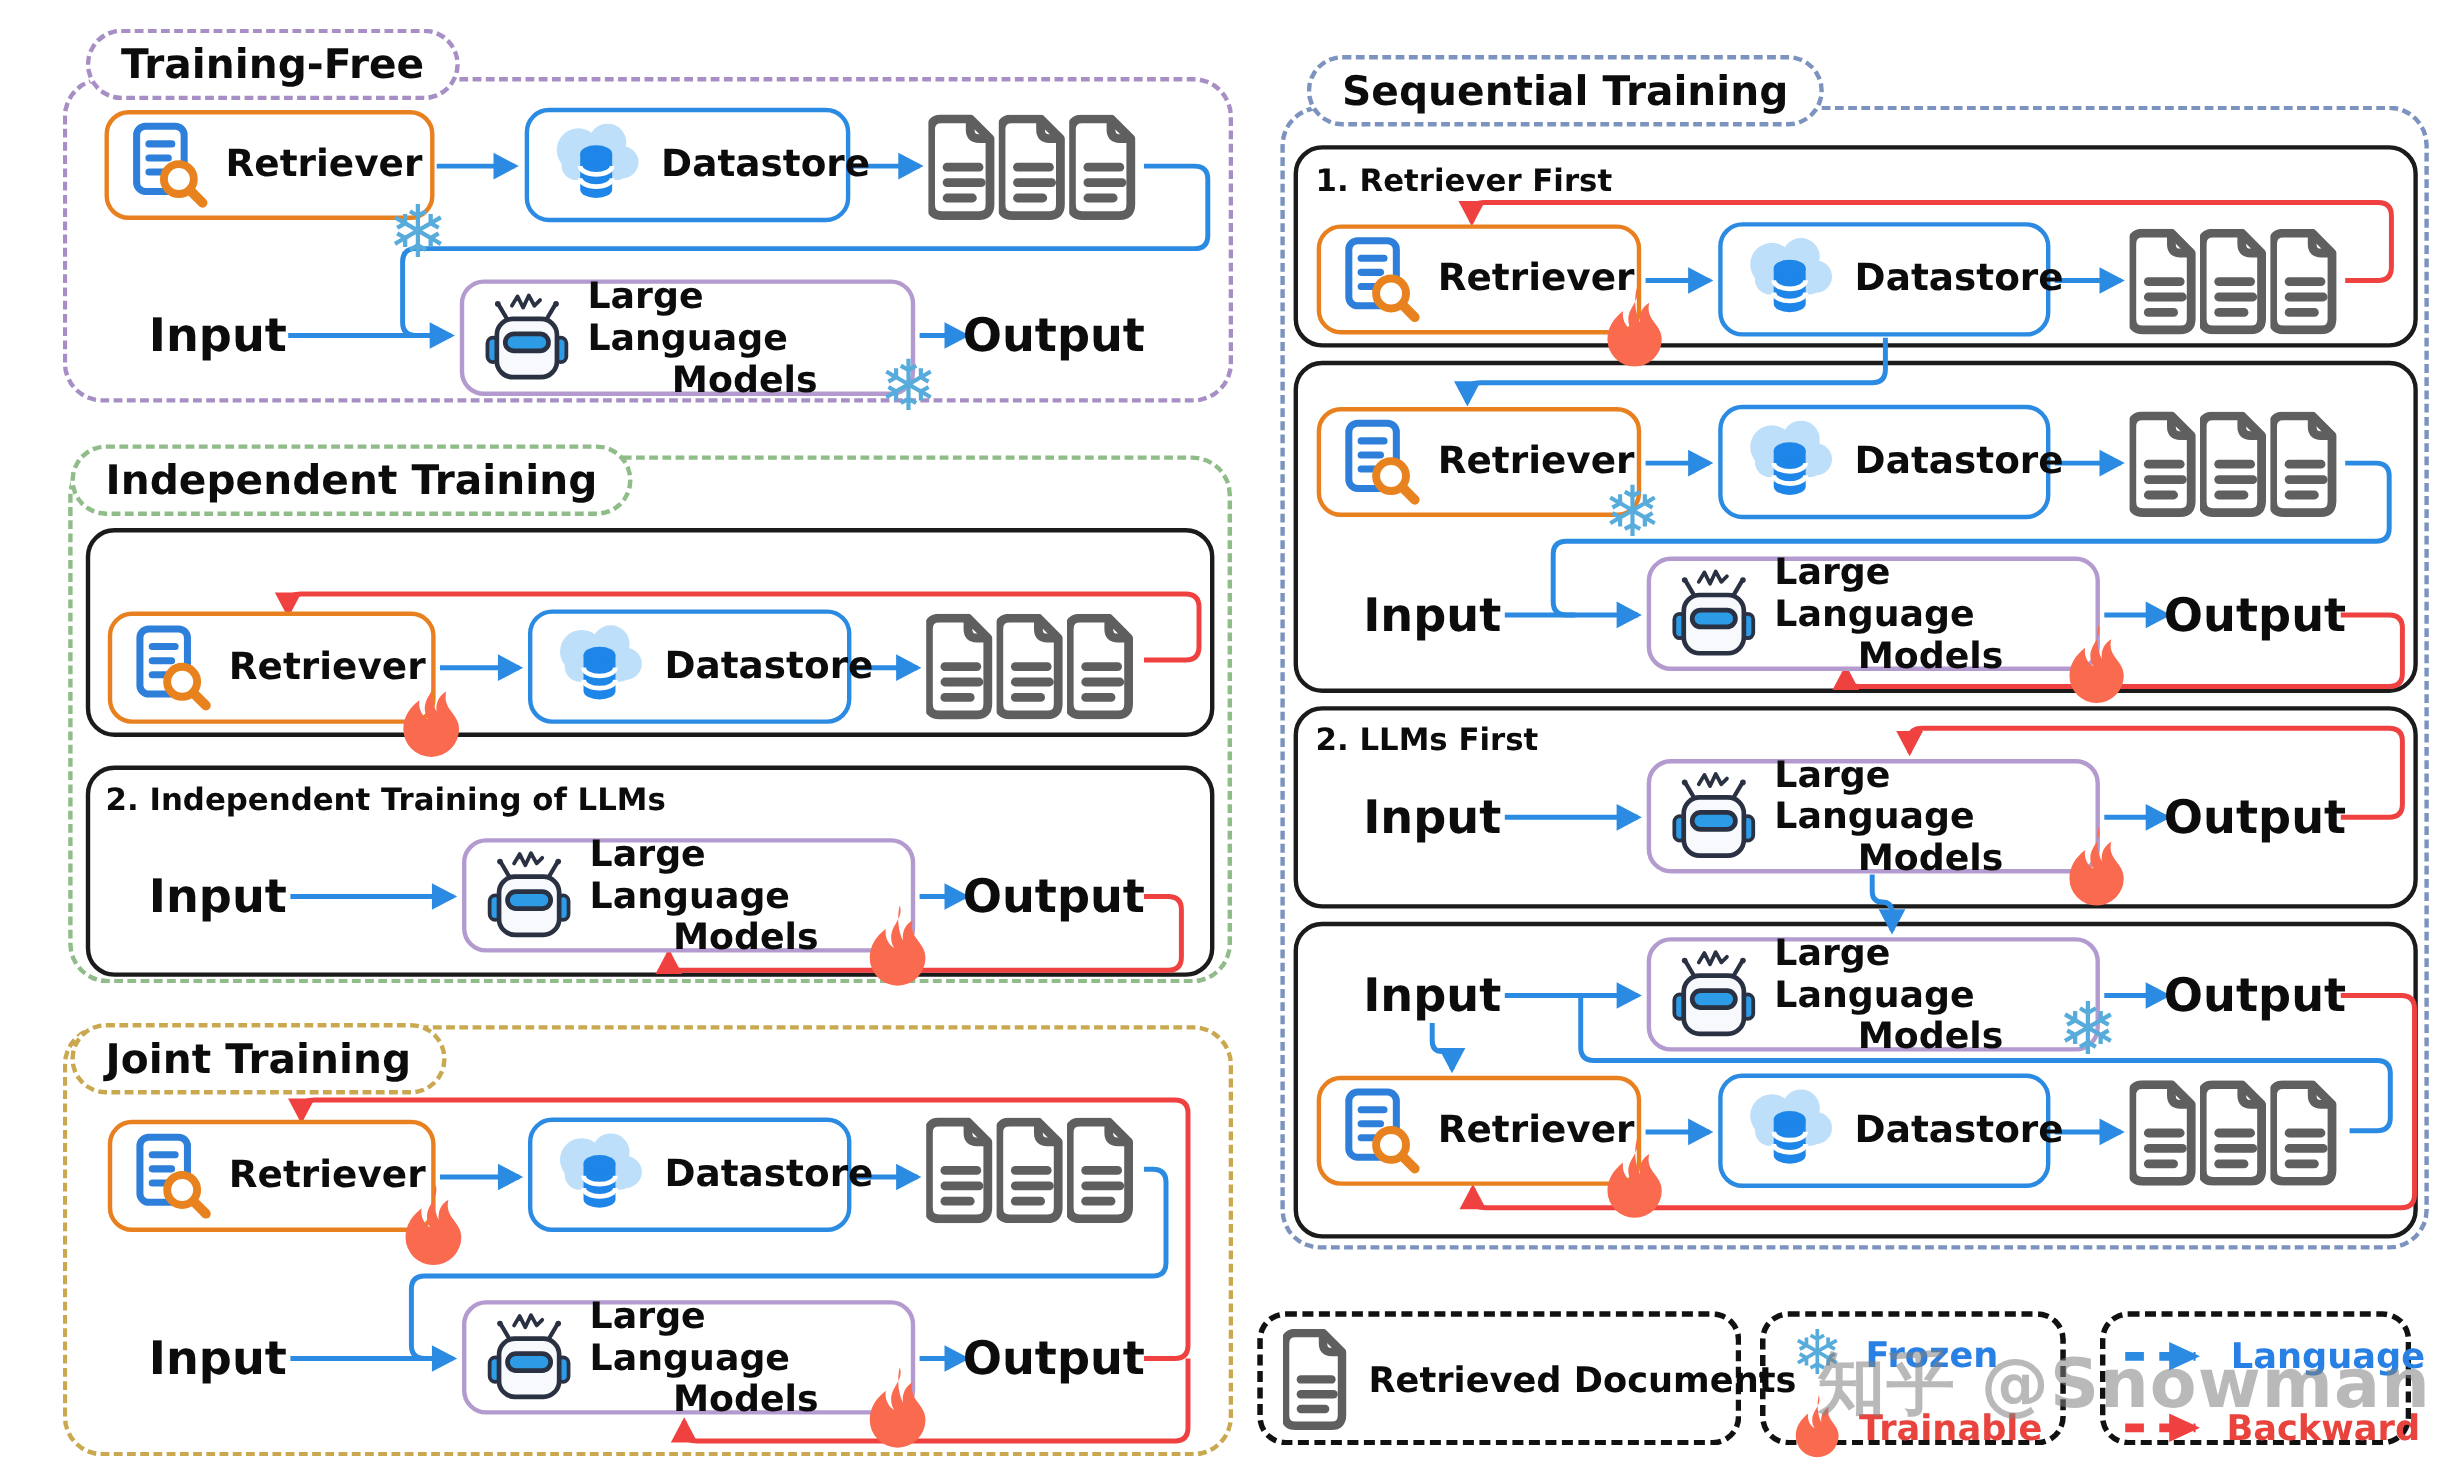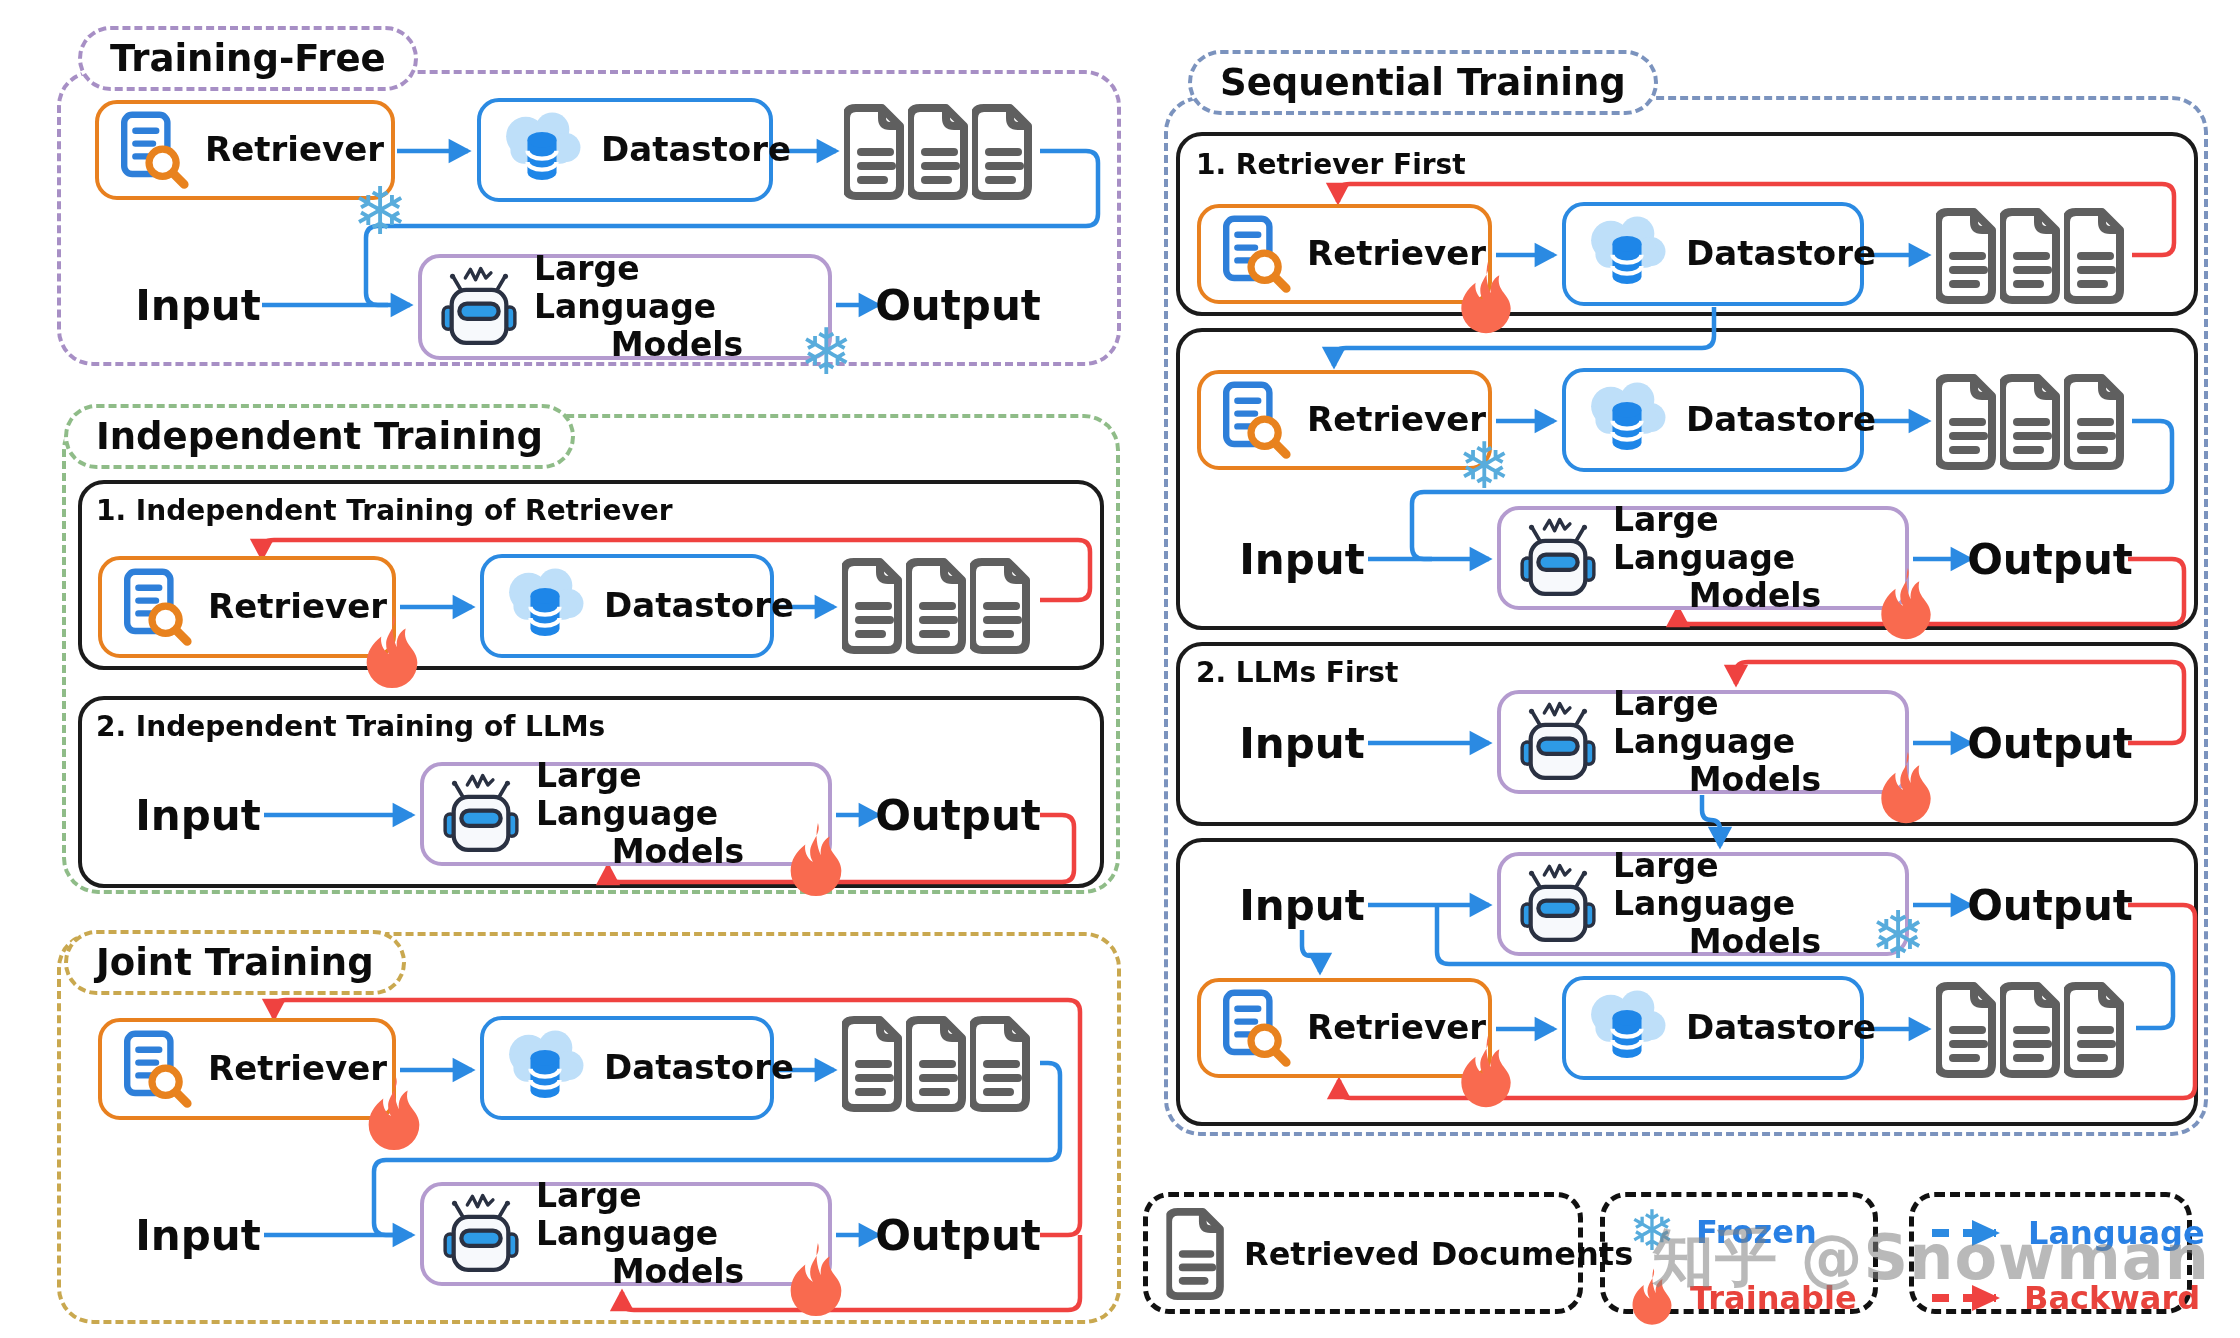--- a/index.html
+++ b/index.html
@@ -89,21 +89,20 @@
   <div class="pill" style="left:64px;top:930px;border-color:#C9A84F">Joint Training</div>
   <div class="pill" style="left:1188px;top:50px;border-color:#7B93BE">Sequential Training</div>
 
   <div class="subbox" style="left:78px;top:480px;width:1026px;height:190px"></div>
   <div class="subbox" style="left:78px;top:696px;width:1026px;height:192px"></div>
   <div class="subbox" style="left:1176px;top:132px;width:1022px;height:184px"></div>
   <div class="subbox" style="left:1176px;top:328px;width:1022px;height:302px"></div>
   <div class="subbox" style="left:1176px;top:642px;width:1022px;height:184px"></div>
   <div class="subbox" style="left:1176px;top:838px;width:1022px;height:288px"></div>
 
-  <div class="steplabel" style="left:96px;top:494px">1. Independent Training of Retriever</div>
   <div class="steplabel" style="left:96px;top:710px">2. Independent Training of LLMs</div>
   <div class="steplabel" style="left:1196px;top:148px">1. Retriever First</div>
   <div class="steplabel" style="left:1196px;top:656px">2. LLMs First</div>
 
   <svg id="wires" width="2240" height="1338" viewBox="0 0 2240 1338">
     <defs>
       <marker id="mb" markerWidth="6" markerHeight="6" refX="4.6" refY="3" orient="auto">
         <path d="M0.3,0.3 L5.4,3 L0.3,5.7 z" fill="#2B8AE2"></path>
         </marker>
       <marker id="mr" markerWidth="6" markerHeight="6" refX="4.6" refY="3" orient="auto">

